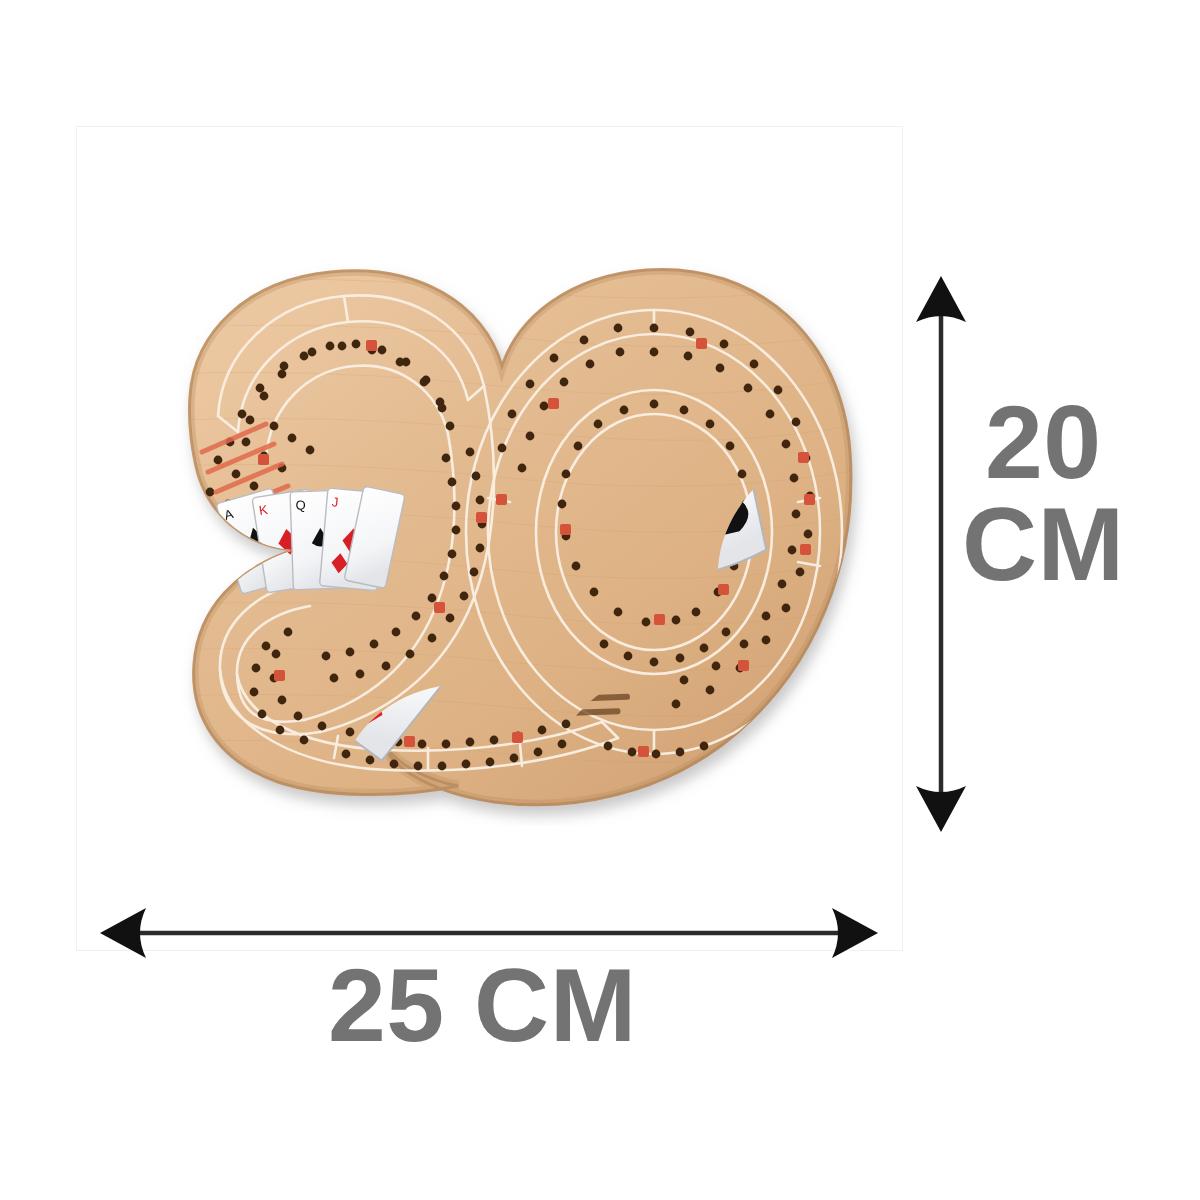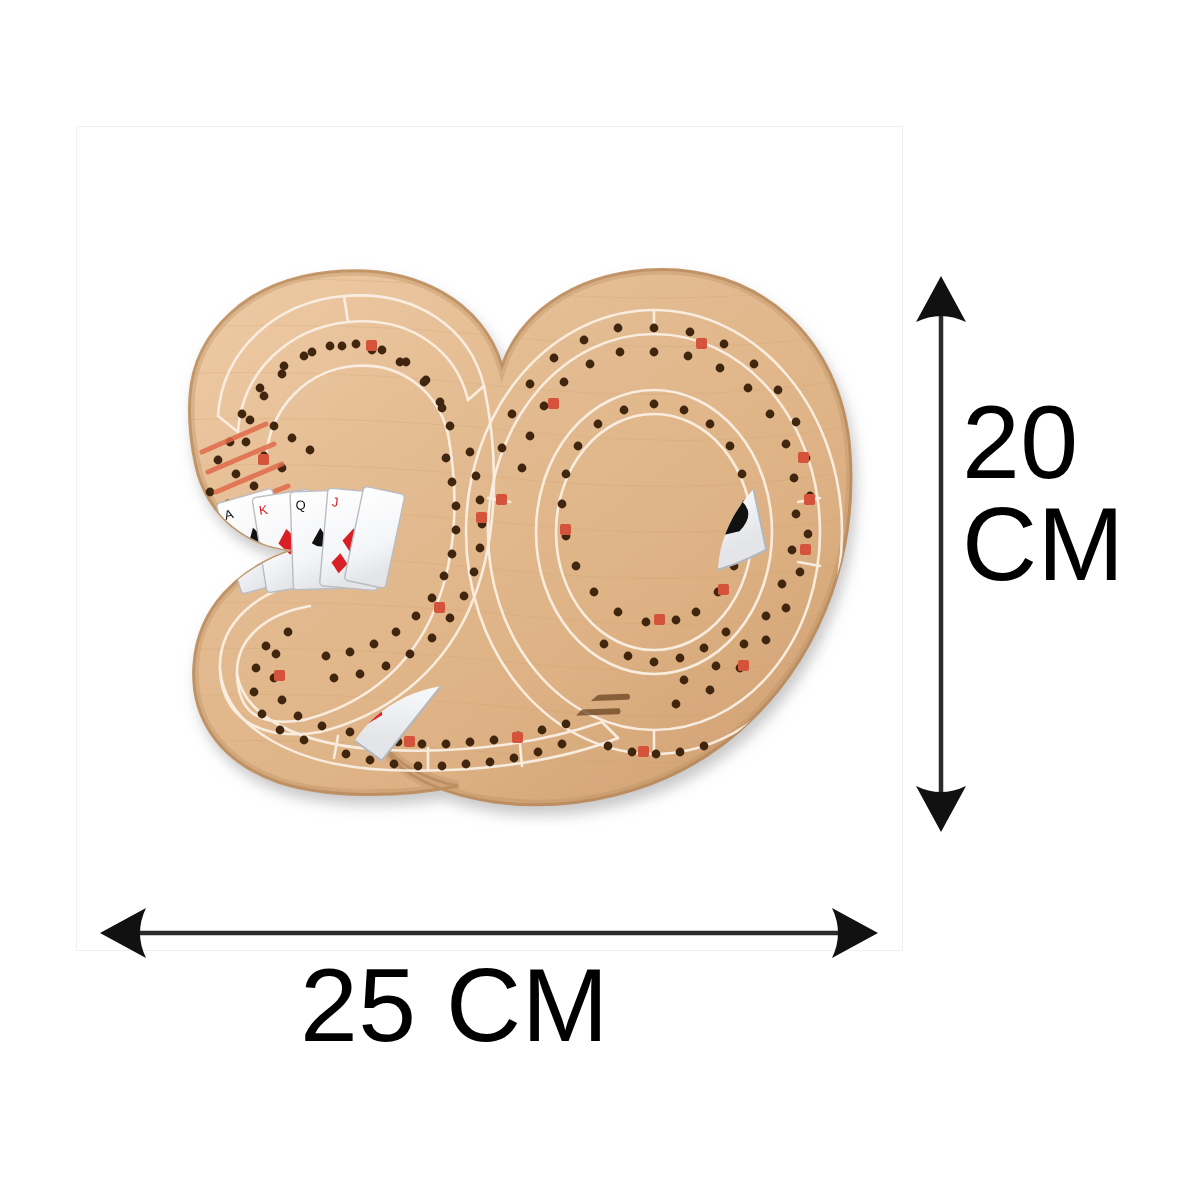--- a/index.html
+++ b/index.html
@@ -49,35 +49,35 @@
     left: 22px;
     top: 120px;
     width: 790px;
     height: 580px;
   }
   .board-wrap svg { display: block; width: 100%; height: 100%; }
 
   
   .dim-label {
     position: absolute;
-    color: #000000;
+    color: #737373;
     font-family: "Liberation Sans", sans-serif;
-    font-weight: 400;
+    font-weight: 700;
     line-height: 0.98;
     letter-spacing: 0.5px;
     white-space: pre-line;
-    text-align: left;
+    text-align: center;
   }
   #label-height {
     left: 962px;
     top: 392px;
     font-size: 104px;
   }
   #label-width {
-    left: 300px;
+    left: 328px;
     top: 955px;
     font-size: 104px;
   }
 
   .dim-arrow { position: absolute; }
   #arrow-height { left: 906px; top: 276px; width: 70px; height: 556px; }
   #arrow-width  { left: 100px; top: 898px; width: 778px; height: 70px; }
   .dim-arrow svg { display: block; width: 100%; height: 100%; }
 </style>
 </head>

